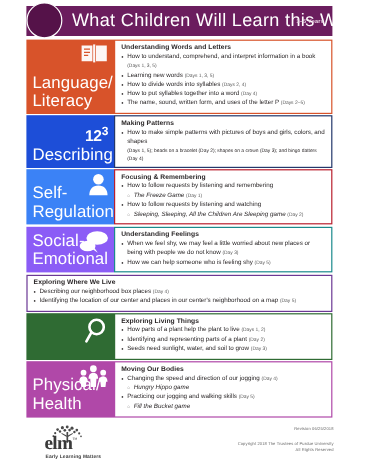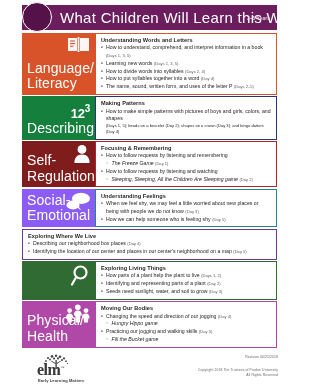--- a/index.html
+++ b/index.html
@@ -179,34 +179,34 @@
           <ul class="bullets">
             <li><span>How to understand, comprehend, and interpret information in a book</span> <span class="days">(Days 1, 3, 5)</span></li>
             <li><span>Learning new words</span> <span class="days">(Days 1, 3, 5)</span></li>
             <li><span>How to divide words into syllables</span> <span class="days">(Days 2, 4)</span></li>
             <li><span>How to put syllables together into a word</span> <span class="days">(Day 4)</span></li>
             <li><span>The name, sound, written form, and uses of the letter P</span> <span class="days">(Days 2–5)</span></li>
           </ul>
         </div>
       </div>
       <div class="row">
-        <div class="row-left" style="background: #15803d;">
+        <div class="row-left" style="background: #1d4ed8;">
           <div class="num-icon">12<sup>3</sup></div>
           <div class="subject" style="white-space: pre-line;">Describing</div>
         </div>
         <div class="row-right" style="border-color: rgb(36, 56, 107);">
           <div class="rr-title">Making Patterns</div>
           <ul class="bullets">
             <li><span>How to make simple patterns with pictures of boys and girls, colors, and shapes</span></li>
             <div class="cont days" style="font-size: 4.1px;">(Days 1, 5); beads on a bracelet (Day 2); shapes on a crown (Day 3); and bingo datters (Day 4)</div>
           </ul>
         </div>
       </div>
       <div class="row">
-        <div class="row-left" style="background: #7f1d1d;">
+        <div class="row-left" style="background: #3b82f6;">
           <div class="row-icon">
             <svg width="18" height="19" viewBox="0 0 18 19">
               <g fill="#ffffff">
                 <circle cx="9" cy="5.4" r="4.4"></circle>
                 <path d="M9 10.6 c-5 0-7.6 3.2-7.6 8.4 h15.2 c0-5.2-2.6-8.4-7.6-8.4 z"></path>
               </g>
             </svg>
           </div>
           <div class="subject" style="white-space: pre-line;">Self-
 Regulation</div>

